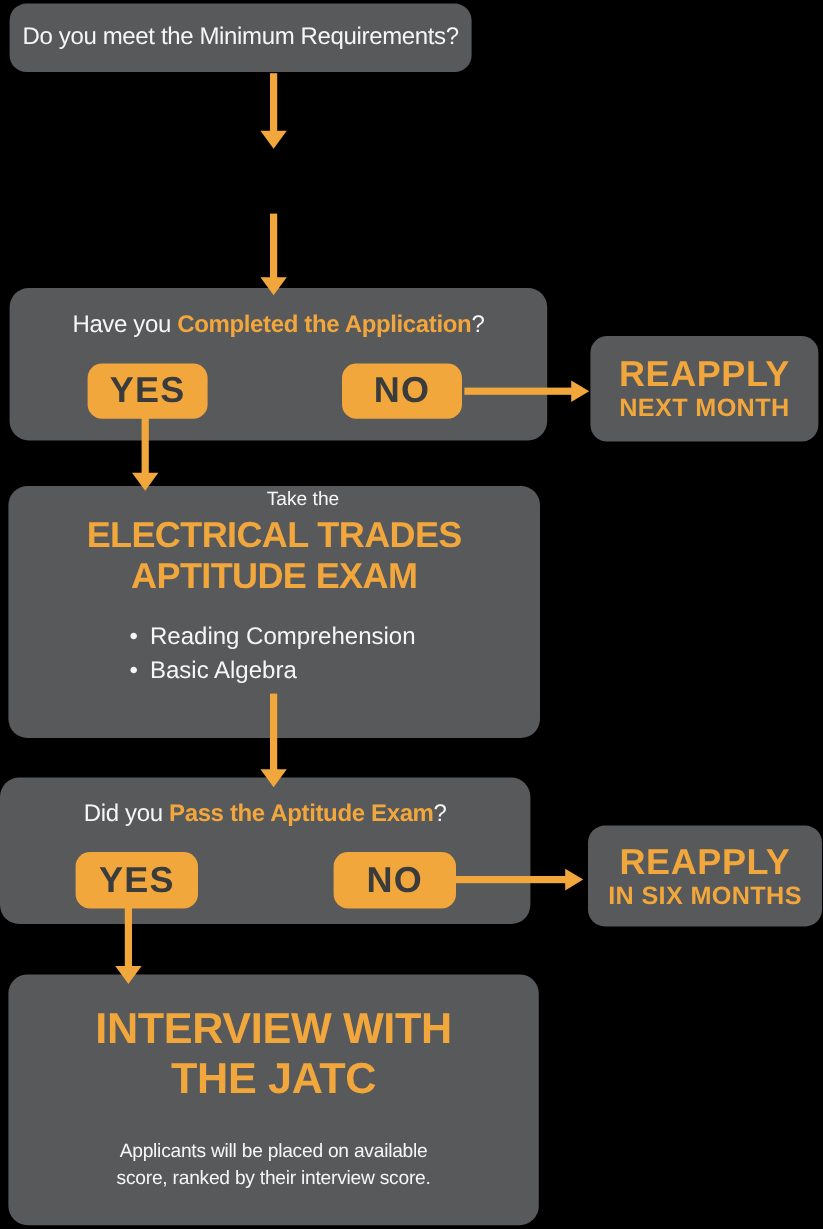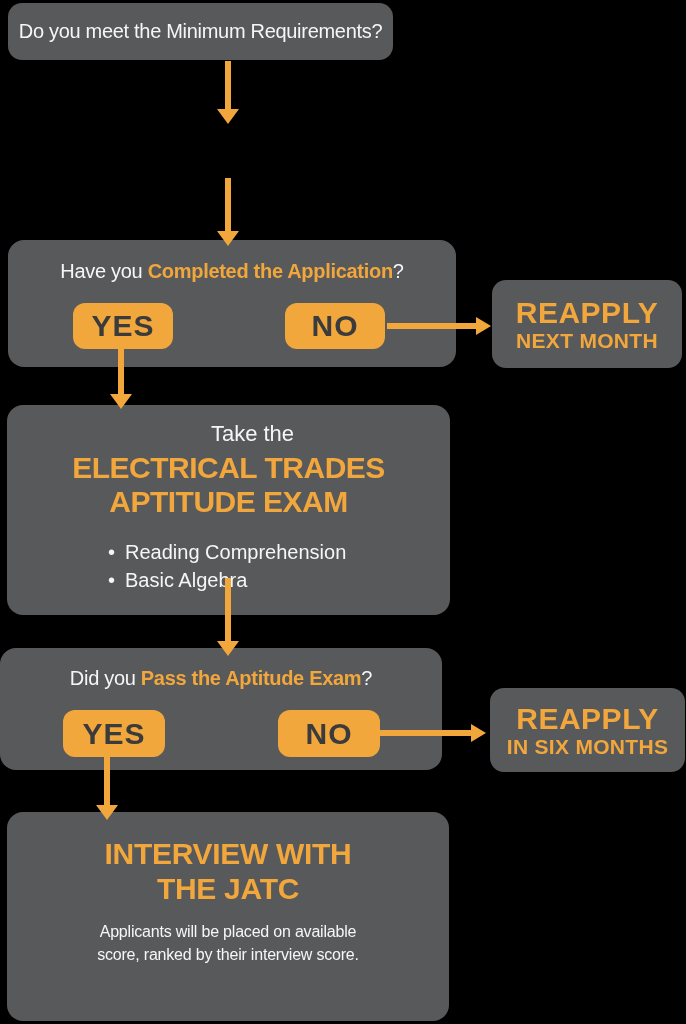--- a/index.html
+++ b/index.html
@@ -34,27 +34,27 @@
     border-left:11px solid transparent;border-right:11px solid transparent;
     border-top:15px solid var(--accent);
   }
   .head-right{
     position:absolute;width:0;height:0;z-index:2;
     border-top:9px solid transparent;border-bottom:9px solid transparent;
     border-left:15px solid var(--accent);
   }
   .reapply-line1{font-size:30px;font-weight:bold;color:var(--accent);line-height:1.1;letter-spacing:0.5px;}
   .reapply-line2{font-size:21px;font-weight:bold;color:var(--accent);line-height:1.1;letter-spacing:0.3px;}
-  .exam-intro{font-size:22px;margin-top:16px;padding-left:48px;}
+  .exam-intro{font-size:16px;margin-top:3px;padding-left:48px;}
   .exam-title{font-size:30px;font-weight:bold;color:var(--accent);line-height:1.12;letter-spacing:-0.5px;margin-top:4px;}
   .bullet-list{margin-top:20px;text-align:left;padding-left:101px;}
   .bullet-row{font-size:20px;line-height:28px;display:flex;}
   .bullet-glyph{width:17px;}
-  .iv-title{font-size:30px;font-weight:bold;color:var(--accent);line-height:1.17;letter-spacing:-0.3px;margin-top:24px;}
-  .iv-body{font-size:16px;line-height:23px;letter-spacing:-0.2px;margin-top:14px;color:var(--text-light);}
+  .iv-title{font-size:36px;font-weight:bold;color:var(--accent);line-height:1.17;letter-spacing:-0.3px;margin-top:24px;}
+  .iv-body{font-size:16px;line-height:23px;letter-spacing:-0.2px;margin-top:28px;color:var(--text-light);}
   .b{font-weight:bold;}
 </style>
 </head>
 <body>
 
 <div class="canvas">
 
   <div class="box" style="left:8px;top:3px;width:385px;height:57px;border-radius:14px;display:flex;align-items:center;justify-content:center;">
     <span class="question">Do you meet the Minimum Requirements?</span>
   </div>

